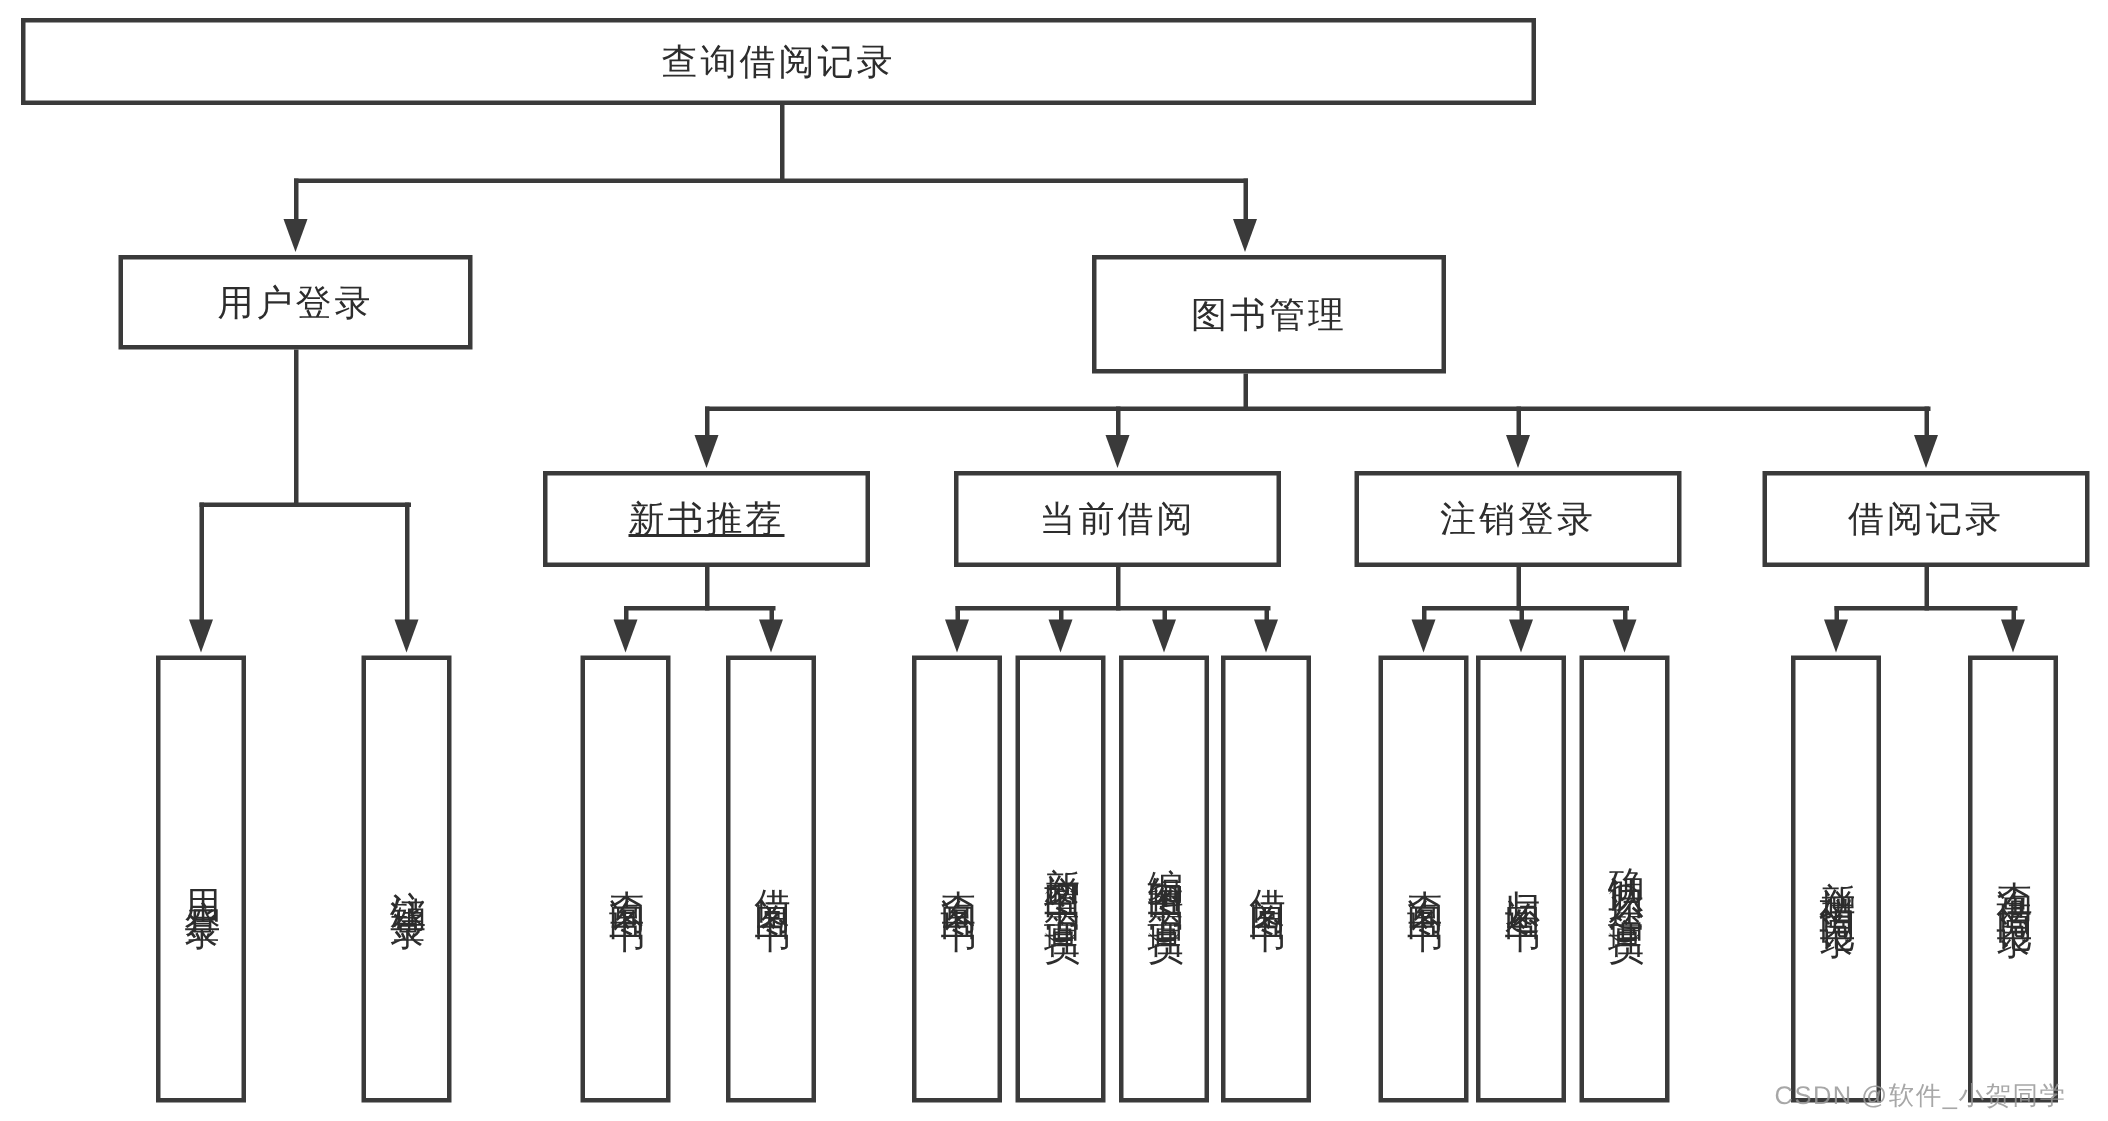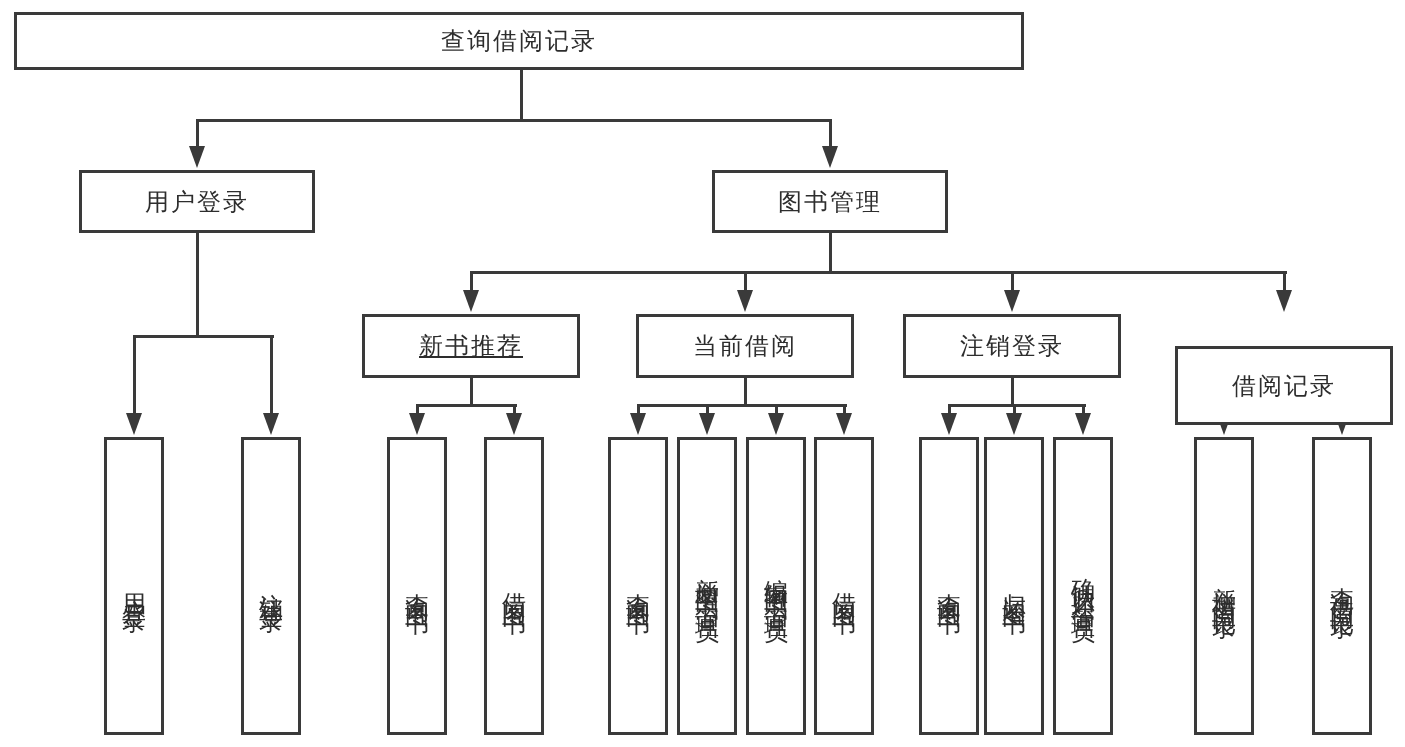--- a/index.html
+++ b/index.html
@@ -75,21 +75,21 @@
   <div class="line" style="left:520px; top:69px; width:3px; height:53px;"></div>
   <div class="line" style="left:196px; top:119px; width:636px; height:3px;"></div>
   <div class="line" style="left:196px; top:119px; width:3px; height:30px;"></div>
   <div class="arrow" style="left:189px; top:146px;"></div>
   <div class="line" style="left:829px; top:119px; width:3px; height:30px;"></div>
   <div class="arrow" style="left:822px; top:146px;"></div>
 
   <div class="box" style="left:79px; top:170px; width:236px; height:63px;">
     <span class="hlabel">用户登录</span>
   </div>
-  <div class="box" style="left:712px; top:170px; width:236px; height:63px;">
+  <div class="box" style="left:728px; top:170px; width:236px; height:79px;">
     <span class="hlabel">图书管理</span>
   </div>
 
   <div class="line" style="left:196px; top:231px; width:3px; height:107px;"></div>
   <div class="line" style="left:133px; top:335px; width:141px; height:3px;"></div>
   <div class="line" style="left:133px; top:335px; width:3px; height:81px;"></div>
   <div class="arrow" style="left:126px; top:413px;"></div>
   <div class="line" style="left:270px; top:335px; width:3px; height:81px;"></div>
   <div class="arrow" style="left:263px; top:413px;"></div>
 
@@ -106,21 +106,21 @@
 
   <div class="box" style="left:362px; top:314px; width:218px; height:64px;text-decoration:underline;">
     <span class="hlabel">新书推荐</span>
   </div>
   <div class="box" style="left:636px; top:314px; width:218px; height:64px;">
     <span class="hlabel">当前借阅</span>
   </div>
   <div class="box" style="left:903px; top:314px; width:218px; height:64px;">
     <span class="hlabel">注销登录</span>
   </div>
-  <div class="box" style="left:1175px; top:314px; width:218px; height:79px;margin-top:32px;">
+  <div class="box" style="left:1175px; top:314px; width:218px; height:64px;">
     <span class="hlabel">借阅记录</span>
   </div>
 
   <div class="line" style="left:470px; top:376px; width:3px; height:31px;"></div>
   <div class="line" style="left:416px; top:404px; width:101px; height:3px;"></div>
   <div class="line" style="left:416px; top:404px; width:3px; height:12px;"></div>
   <div class="arrow" style="left:409px; top:413px;"></div>
   <div class="line" style="left:513px; top:404px; width:3px; height:12px;"></div>
   <div class="arrow" style="left:506px; top:413px;"></div>
 
@@ -188,14 +188,15 @@
     <span class="vlabel">确认归还（管理员）</span>
   </div>
 
   <div class="box" style="left:1194px; top:437px; width:60px; height:298px;">
     <span class="vlabel">新增借阅记录</span>
   </div>
   <div class="box" style="left:1312px; top:437px; width:60px; height:298px;">
     <span class="vlabel">查询借阅记录</span>
   </div>
 
+  <div class="watermark">CSDN @软件_小贺同学</div>
 
 </div>
 
 </body></html>

